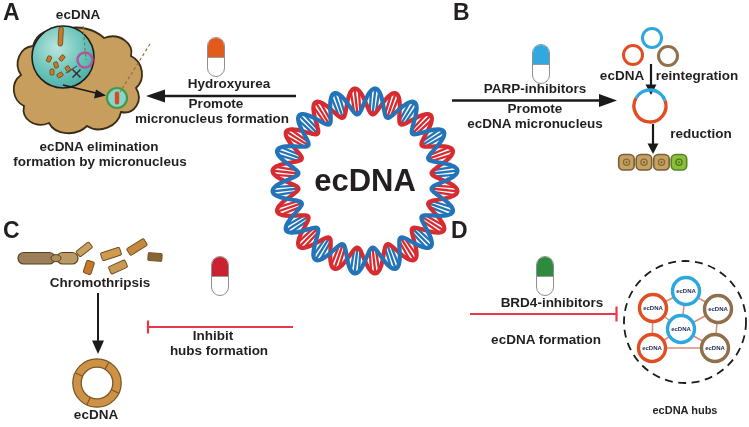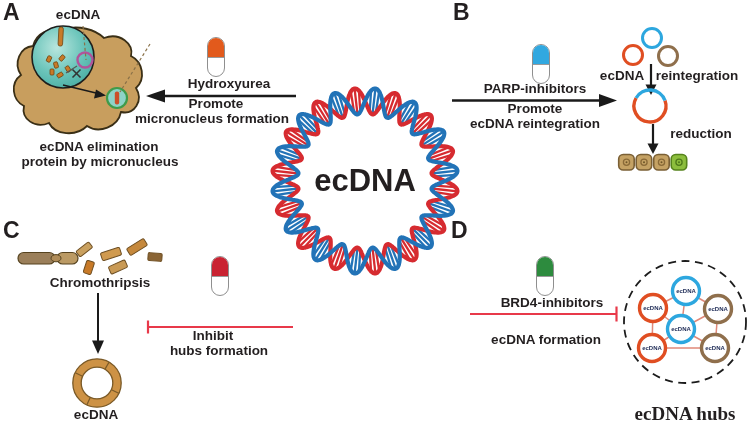--- a/index.html
+++ b/index.html
@@ -5,21 +5,21 @@
   html,body{margin:0;padding:0;background:#fff;}
   .stage{position:relative;width:749px;height:427px;background:#fff;overflow:hidden;
          font-family:"Liberation Sans",sans-serif;}
   .stage svg{position:absolute;left:0;top:0;}
   .t{position:absolute;transform:translateX(-50%);font-weight:bold;font-size:13.5px;
      line-height:1.1;color:var(--c-ink,#231f20);white-space:nowrap;z-index:5;}
   .letter{position:absolute;font-weight:bold;font-size:23px;color:var(--c-ink,#231f20);
      line-height:1;z-index:5;}
   .big{position:absolute;transform:translateX(-50%);font-weight:bold;font-size:31px;
      color:var(--c-ink,#231f20);line-height:1;z-index:5;white-space:nowrap;}
-  .cap14{font-size:19px;font-family:Liberation Serif, serif;}
+  .cap14{font-size:11px;}
   .tiny{position:absolute;transform:translateX(-50%);font-weight:bold;font-size:6px;
      line-height:1;color:#23305a;z-index:6;white-space:nowrap;}
   .capsule{position:absolute;width:18px;height:40px;box-sizing:border-box;
      border:1.5px solid #8f8f8f;border-radius:10px;background:#fff;overflow:hidden;z-index:4;}
   .capsule .half{height:50%;border-bottom:1px solid #9a9a9a;}
 </style>
 </head>
 <body>
 
 <div class="stage">
@@ -267,25 +267,25 @@
   <div class="letter" style="left:3px;top:219px">C</div>
   <div class="letter" style="left:451px;top:219px">D</div>
 
   <div class="big" style="left:365px;top:165px">ecDNA</div>
 
   <div class="t" style="left:78px;top:8px">ecDNA</div>
   <div class="t" style="left:229px;top:77px">Hydroxyurea</div>
   <div class="t" style="left:216px;top:97px">Promote</div>
   <div class="t" style="left:212px;top:112px">micronucleus formation</div>
   <div class="t" style="left:99px;top:140px">ecDNA elimination</div>
-  <div class="t" style="left:100px;top:155px">protein by micronucleus</div>
+  <div class="t" style="left:100px;top:155px">formation by micronucleus</div>
 
   <div class="t" style="left:535px;top:82px">PARP-inhibitors</div>
   <div class="t" style="left:535px;top:102px">Promote</div>
-  <div class="t" style="left:535px;top:117px">ecDNA reintegration</div>
+  <div class="t" style="left:535px;top:117px">ecDNA micronucleus</div>
   <div class="t" style="left:622px;top:69px">ecDNA</div>
   <div class="t" style="left:697px;top:69px">reintegration</div>
   <div class="t" style="left:701px;top:127px">reduction</div>
 
   <div class="t" style="left:100px;top:276px">Chromothripsis</div>
   <div class="t" style="left:213px;top:329px">Inhibit</div>
   <div class="t" style="left:219px;top:344px">hubs formation</div>
   <div class="t" style="left:96px;top:408px">ecDNA</div>
 
   <div class="t" style="left:552px;top:296px">BRD4-inhibitors</div>

